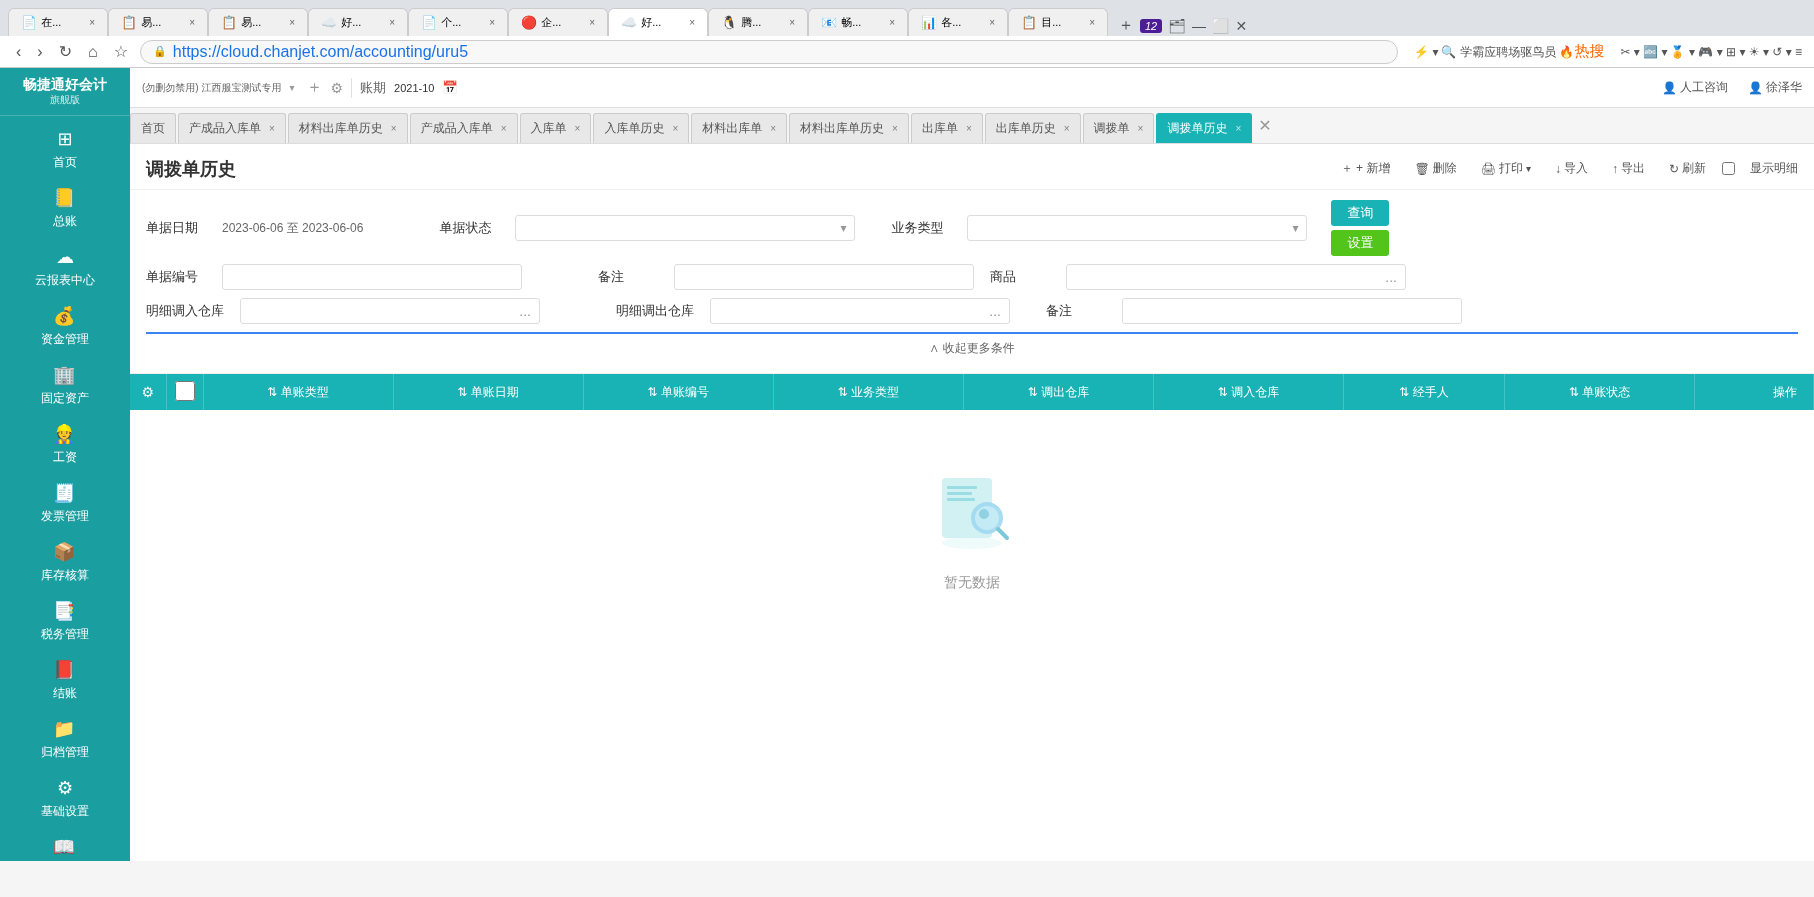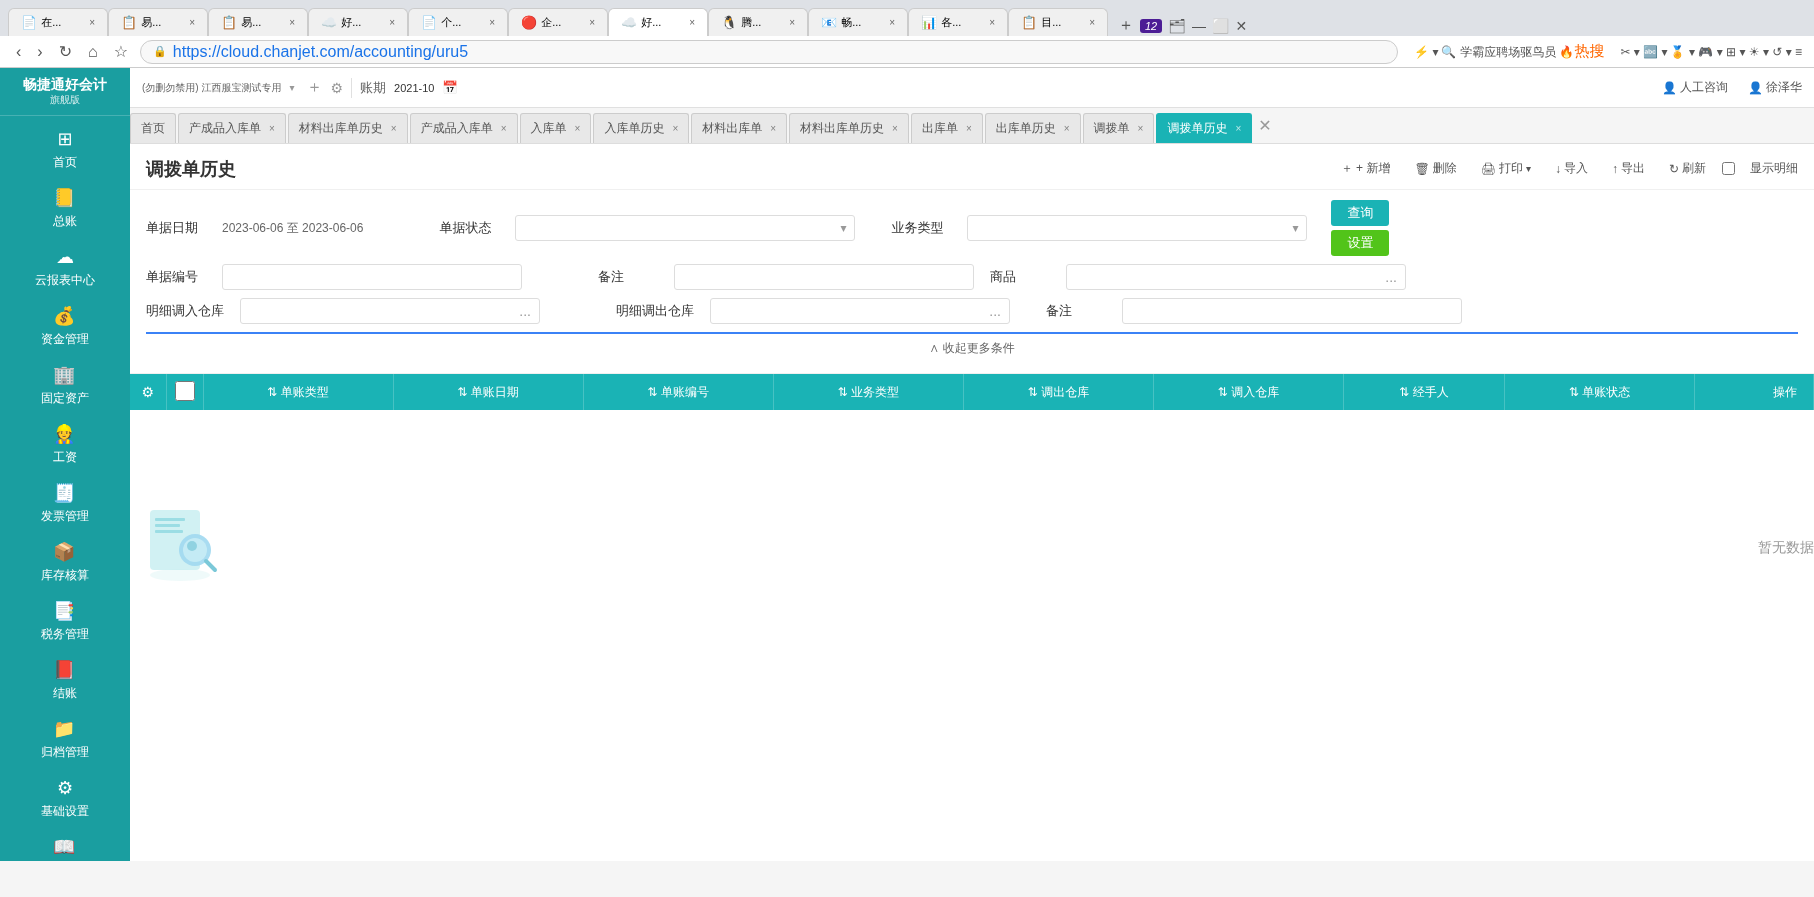--- a/index.html
+++ b/index.html
@@ -71,21 +71,21 @@
     .table-container { padding: 0; }
     .data-table { width: 100%; border-collapse: collapse; }
     .data-table thead tr { background: #1ab3b5; color: #fff; height: 36px; }
     .data-table thead th { font-size: 12px; font-weight: normal; padding: 0 8px; white-space: nowrap; border-right: 1px solid rgba(255,255,255,0.2); cursor: pointer; }
     .data-table thead th:first-child { width: 36px; }
     .data-table thead th:nth-child(2) { width: 36px; }
     .th-gear { font-size: 14px; }
     .th-checkbox { width: 20px; height: 20px; }
 
     
-    .empty-state { display: flex; align-items: center; justify-content: space-between; padding: 80px 0; }
+    .empty-state { display: flex; flex-direction: column; align-items: center; justify-content: space-between; padding: 48px 0; }
     .empty-icon { width: 100px; height: 100px; margin-bottom: 16px; }
     .empty-text { font-size: 14px; color: #999; }
 
     
     ::-webkit-scrollbar { width: 6px; height: 6px; }
     ::-webkit-scrollbar-track { background: #f0f0f0; }
     ::-webkit-scrollbar-thumb { background: #ccc; border-radius: 3px; }
 
     .filter-section-actions { display: flex; flex-direction: column; gap: 4px; margin-left: auto; }
 

